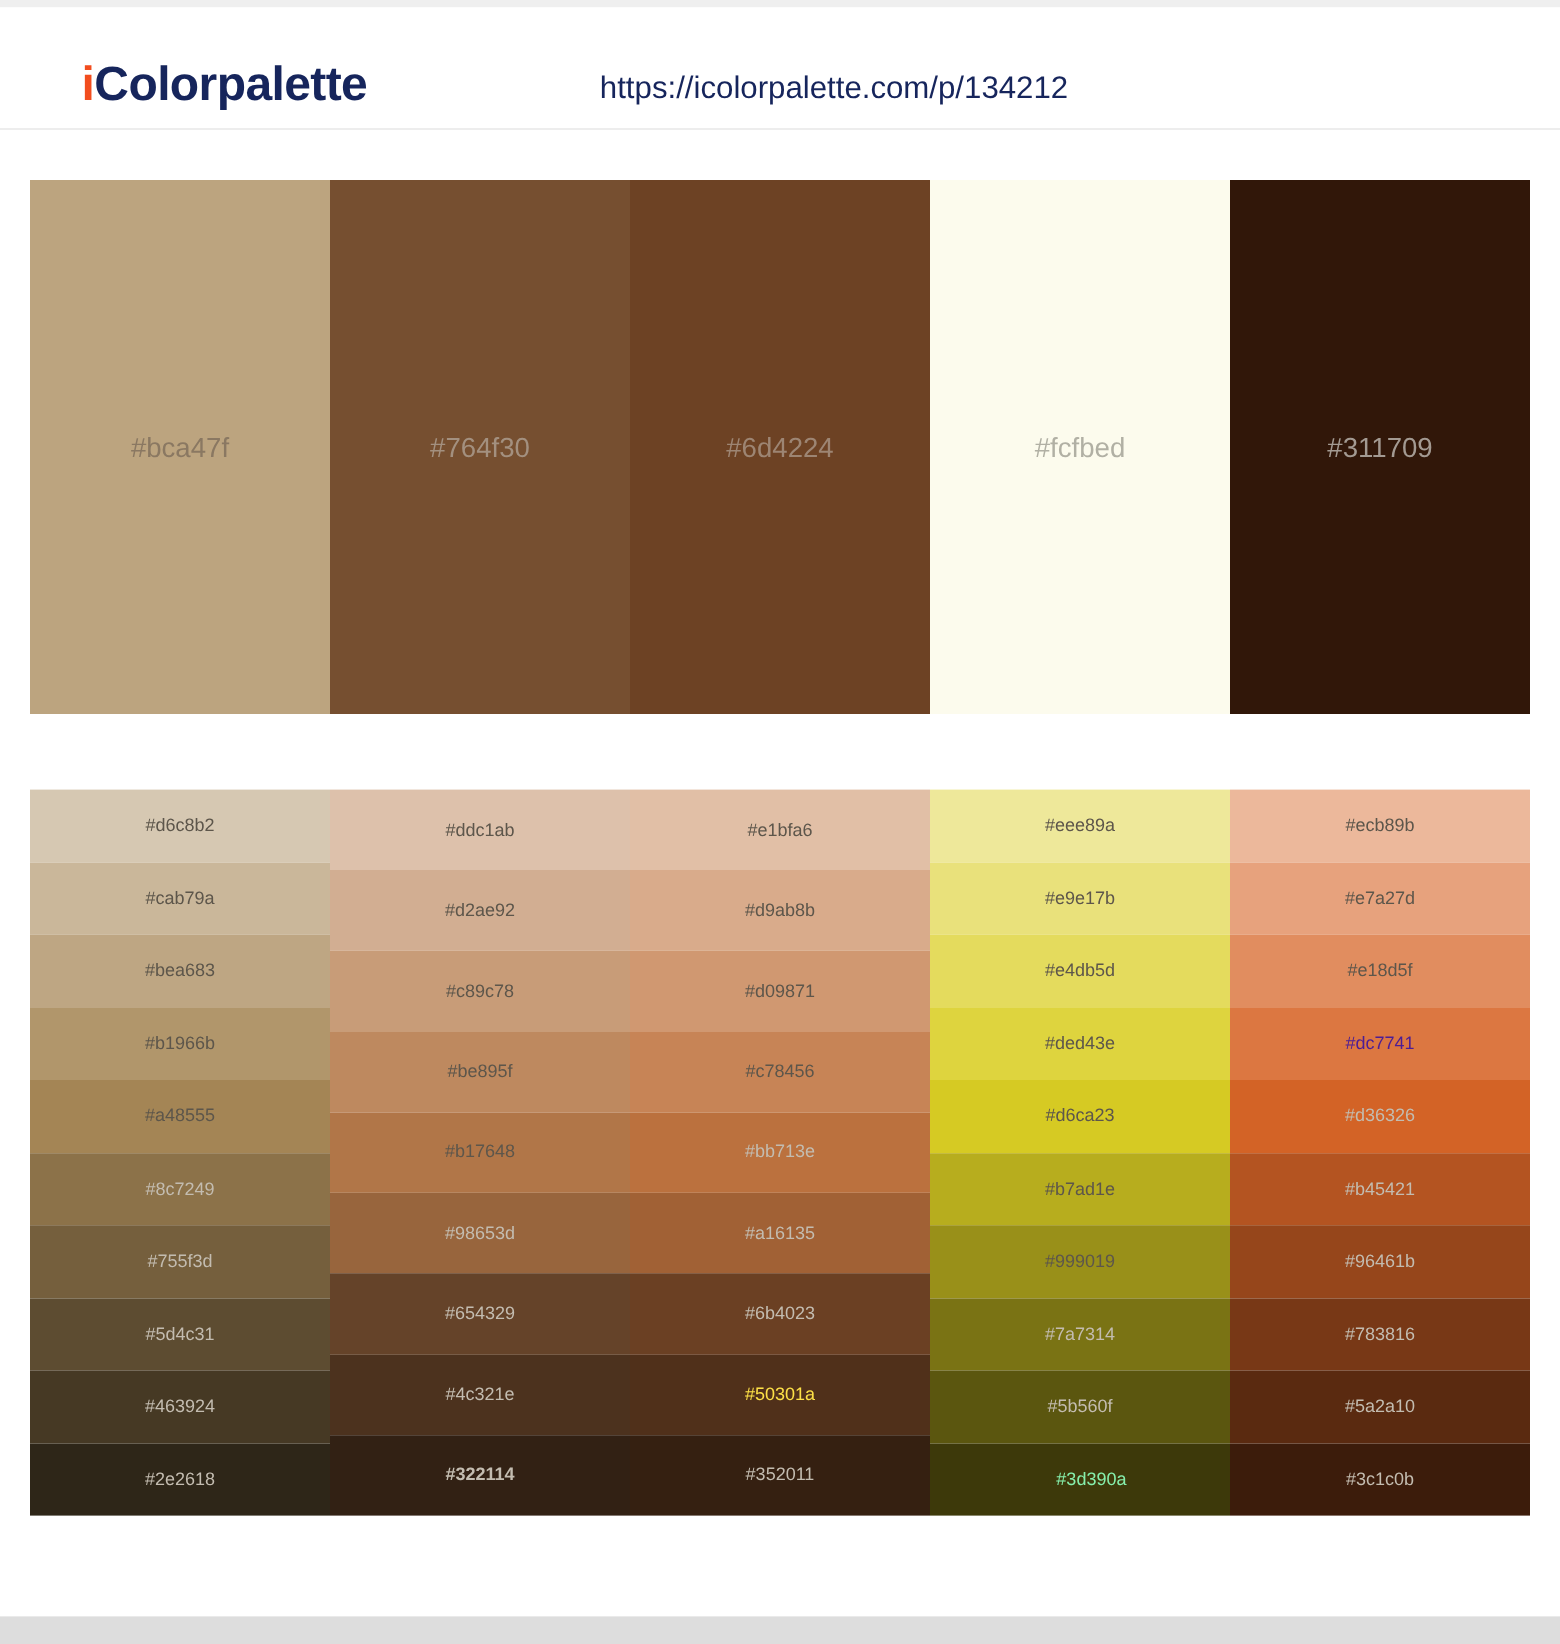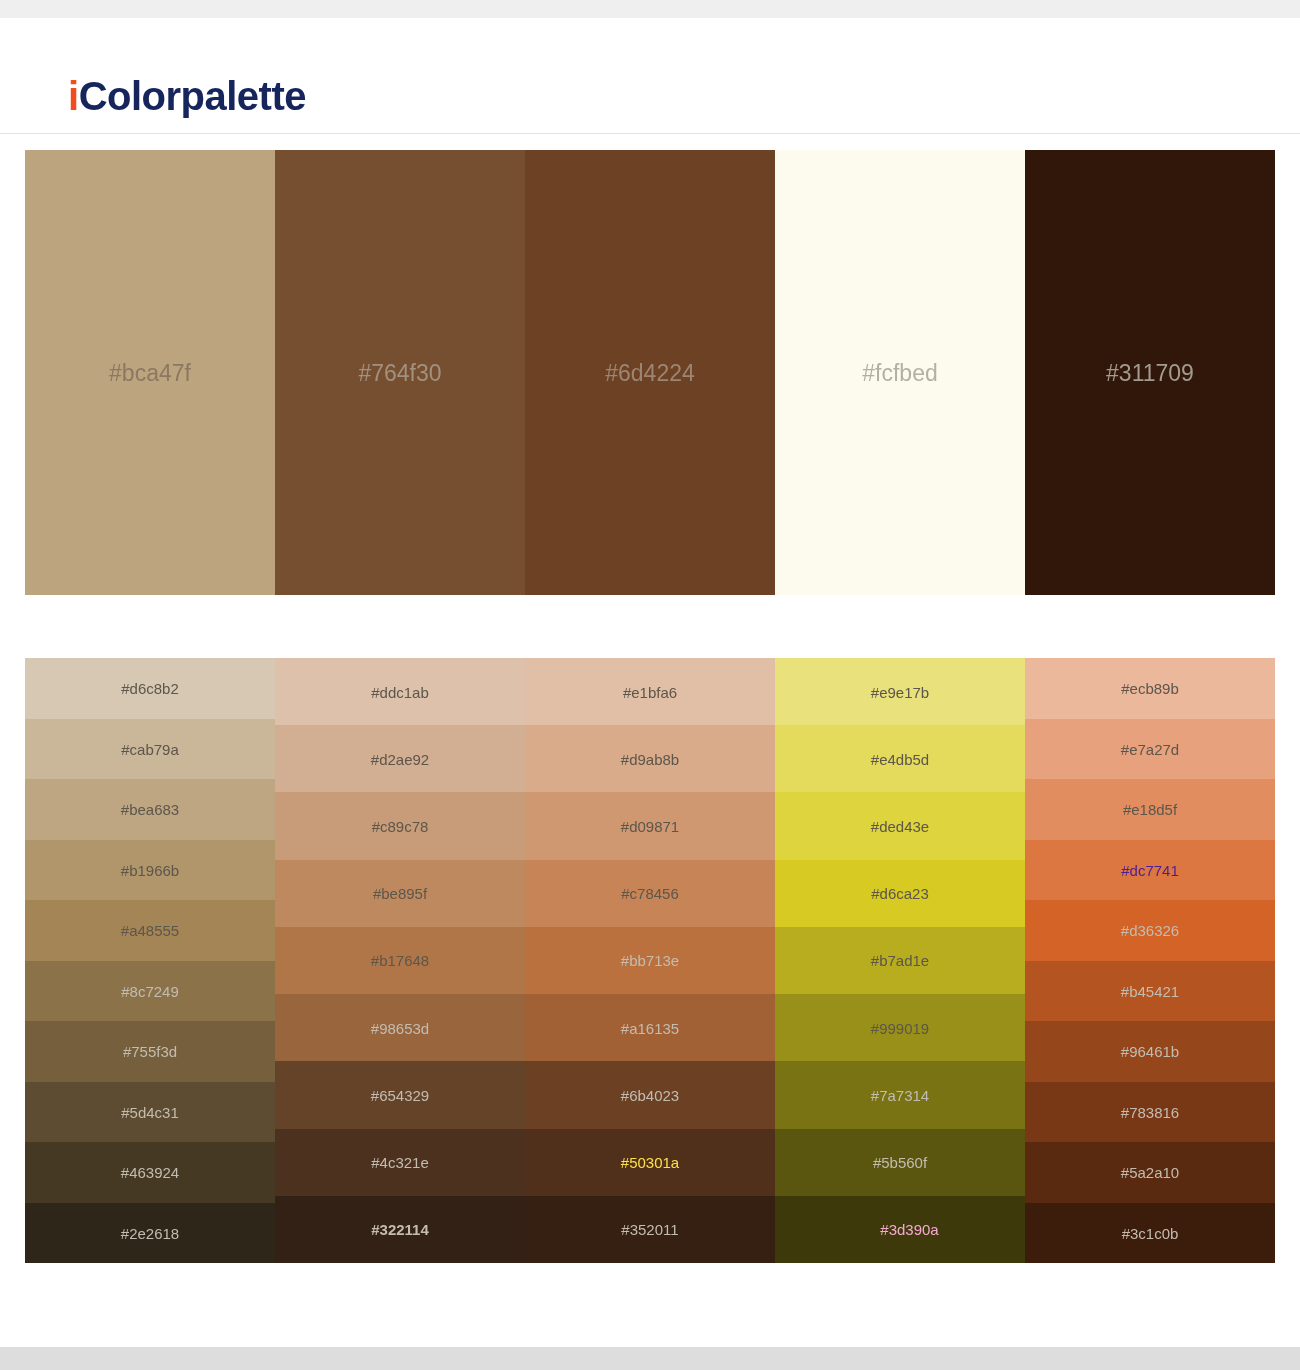--- a/index.html
+++ b/index.html
@@ -19,21 +19,21 @@
   .top-strip {
     position: absolute;
     left: 0; top: 0;
     width: 1300px; height: 18px;
     background: #efefef;
   }
 
   
   .header {
     position: absolute;
-    left: 0; top: 32px;
+    left: 0; top: 6px;
     width: 1300px; height: 102px;
     background: #ffffff;
     border-bottom: 1px solid #e2e2e2;
     box-sizing: border-box;
   }
   .logo {
     position: absolute;
     left: 68px; top: 44px;
     font-size: 40px;
     font-weight: bold;
@@ -115,20 +115,21 @@
 </style>
 </head>
 <body>
 
 <div class="top-strip"></div>
 
 <div class="header">
   <div class="logo">
     <span class="logo-i">i</span><span class="logo-rest">Colorpalette</span>
   </div>
+  <div class="site-url">https://icolorpalette.com/p/134212</div>
 </div>
 
 <div class="main-palette">
     <div class="main-swatch" style="background: rgb(188, 164, 127);">
       <div class="main-swatch-label" style="color: rgb(138, 120, 98);">#bca47f</div>
     </div>
     <div class="main-swatch" style="background: rgb(118, 79, 48);">
       <div class="main-swatch-label" style="color: rgb(163, 144, 127);">#764f30</div>
     </div>
     <div class="main-swatch" style="background: rgb(109, 66, 36);">
@@ -227,20 +228,23 @@
         <div class="shade-label" style="color: rgb(195, 188, 176);">#6b4023</div>
       </div>
       <div class="shade-cell" style="background: rgb(80, 48, 26);">
         <div class="shade-label" style="color: #fde047;">#50301a</div>
       </div>
       <div class="shade-cell" style="background: rgb(53, 32, 17);">
         <div class="shade-label" style="color: rgb(195, 188, 176);">#352011</div>
       </div>
     </div>
     <div class="shade-col">
+      <div class="shade-cell" style="background: rgb(238, 232, 154);">
+        <div class="shade-label" style="color: rgb(93, 86, 75);">#eee89a</div>
+      </div>
       <div class="shade-cell" style="background: rgb(233, 225, 123);">
         <div class="shade-label" style="color: rgb(93, 86, 75);">#e9e17b</div>
       </div>
       <div class="shade-cell" style="background: rgb(228, 219, 93);">
         <div class="shade-label" style="color: rgb(93, 86, 75);">#e4db5d</div>
       </div>
       <div class="shade-cell" style="background: rgb(222, 212, 62);">
         <div class="shade-label" style="color: rgb(93, 86, 75);">#ded43e</div>
       </div>
       <div class="shade-cell" style="background: rgb(214, 202, 35);">
@@ -252,21 +256,21 @@
       <div class="shade-cell" style="background: rgb(153, 144, 25);">
         <div class="shade-label" style="color: rgb(93, 86, 75);">#999019</div>
       </div>
       <div class="shade-cell" style="background: rgb(122, 115, 20);">
         <div class="shade-label" style="color: rgb(195, 188, 176);">#7a7314</div>
       </div>
       <div class="shade-cell" style="background: rgb(91, 86, 15);">
         <div class="shade-label" style="color: rgb(195, 188, 176);">#5b560f</div>
       </div>
       <div class="shade-cell" style="background: rgb(61, 57, 10);">
-        <div class="shade-label" style="color: #f9a8d4; padding-left: 19px;">#3d390a</div>
+        <div class="shade-label" style="color: #86efac; padding-left: 19px;">#3d390a</div>
       </div>
     </div>
     <div class="shade-col">
       <div class="shade-cell" style="background: rgb(236, 184, 155);">
         <div class="shade-label" style="color: rgb(93, 86, 75);">#ecb89b</div>
       </div>
       <div class="shade-cell" style="background: rgb(231, 162, 125);">
         <div class="shade-label" style="color: rgb(93, 86, 75);">#e7a27d</div>
       </div>
       <div class="shade-cell" style="background: rgb(225, 141, 95);">

